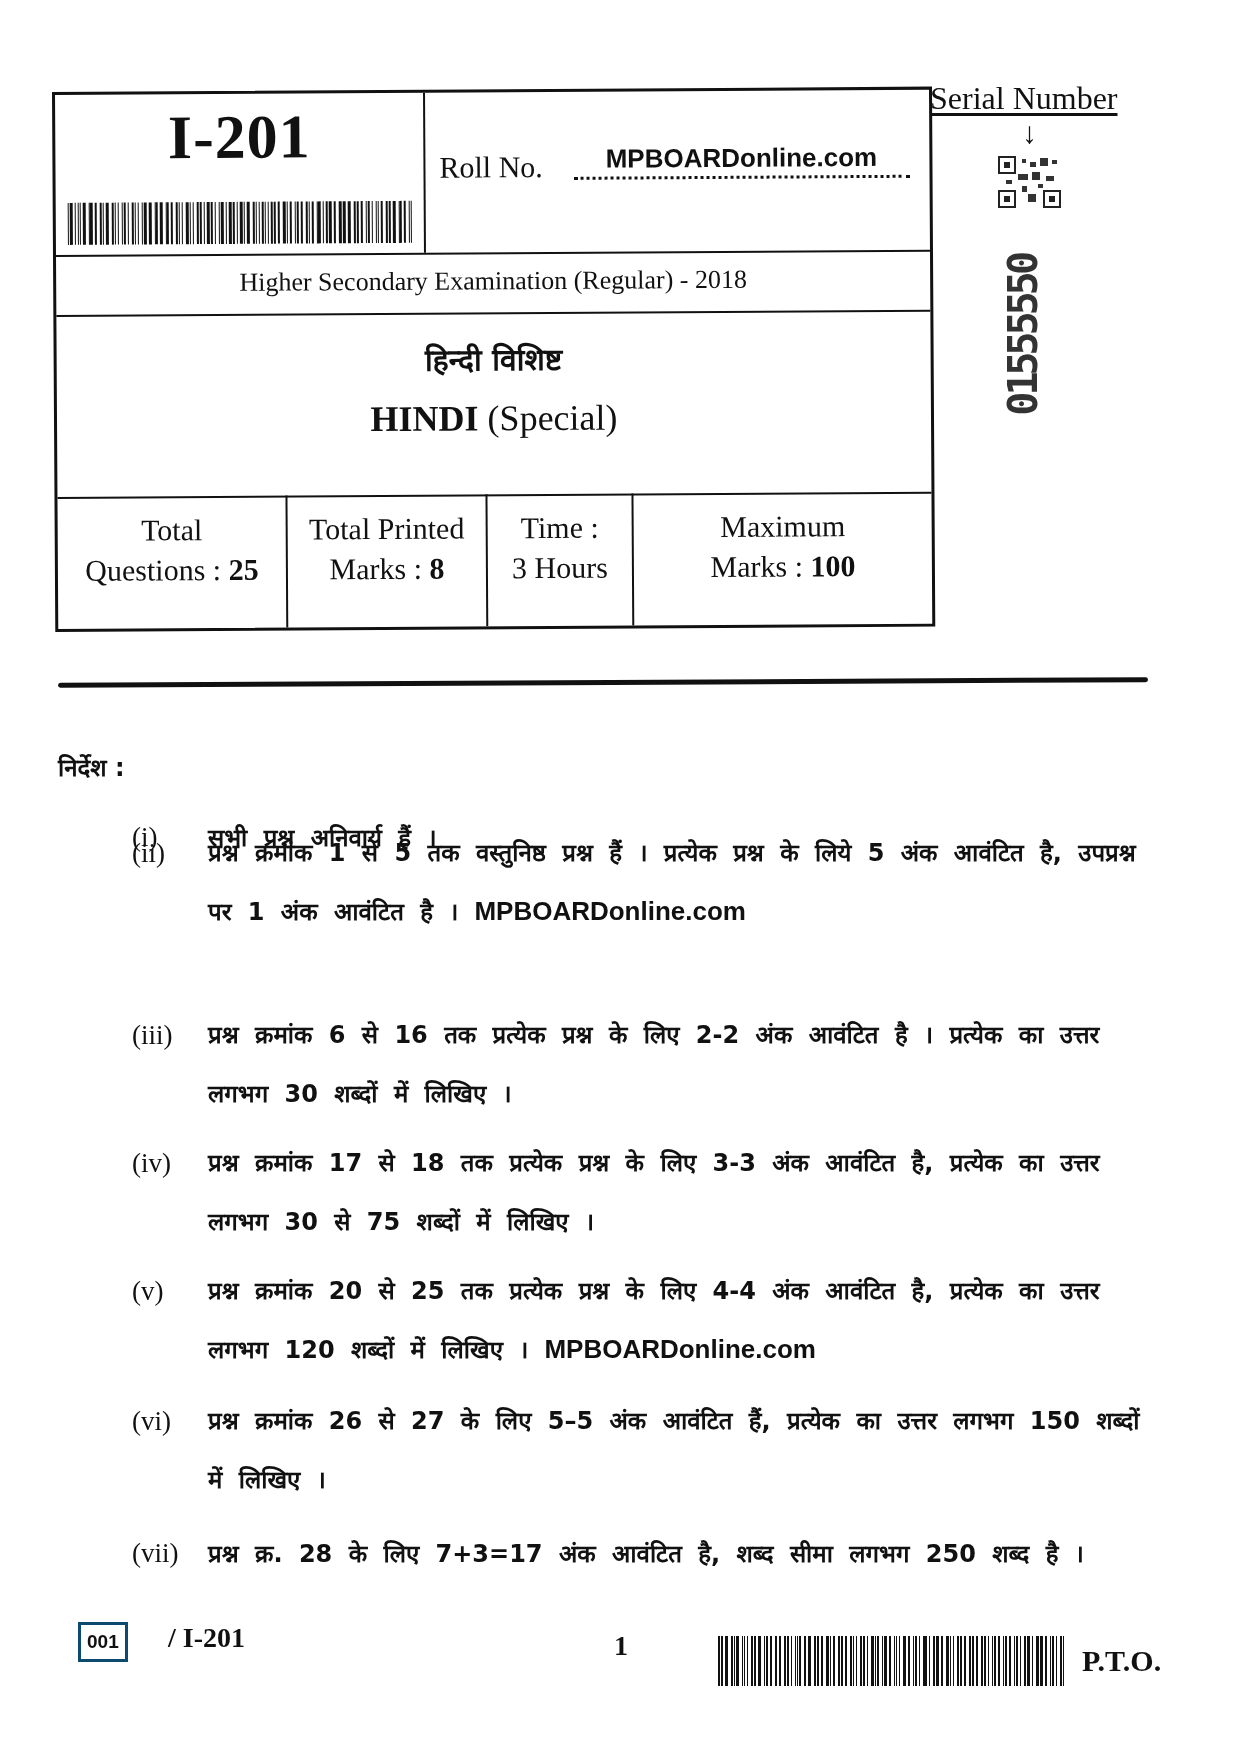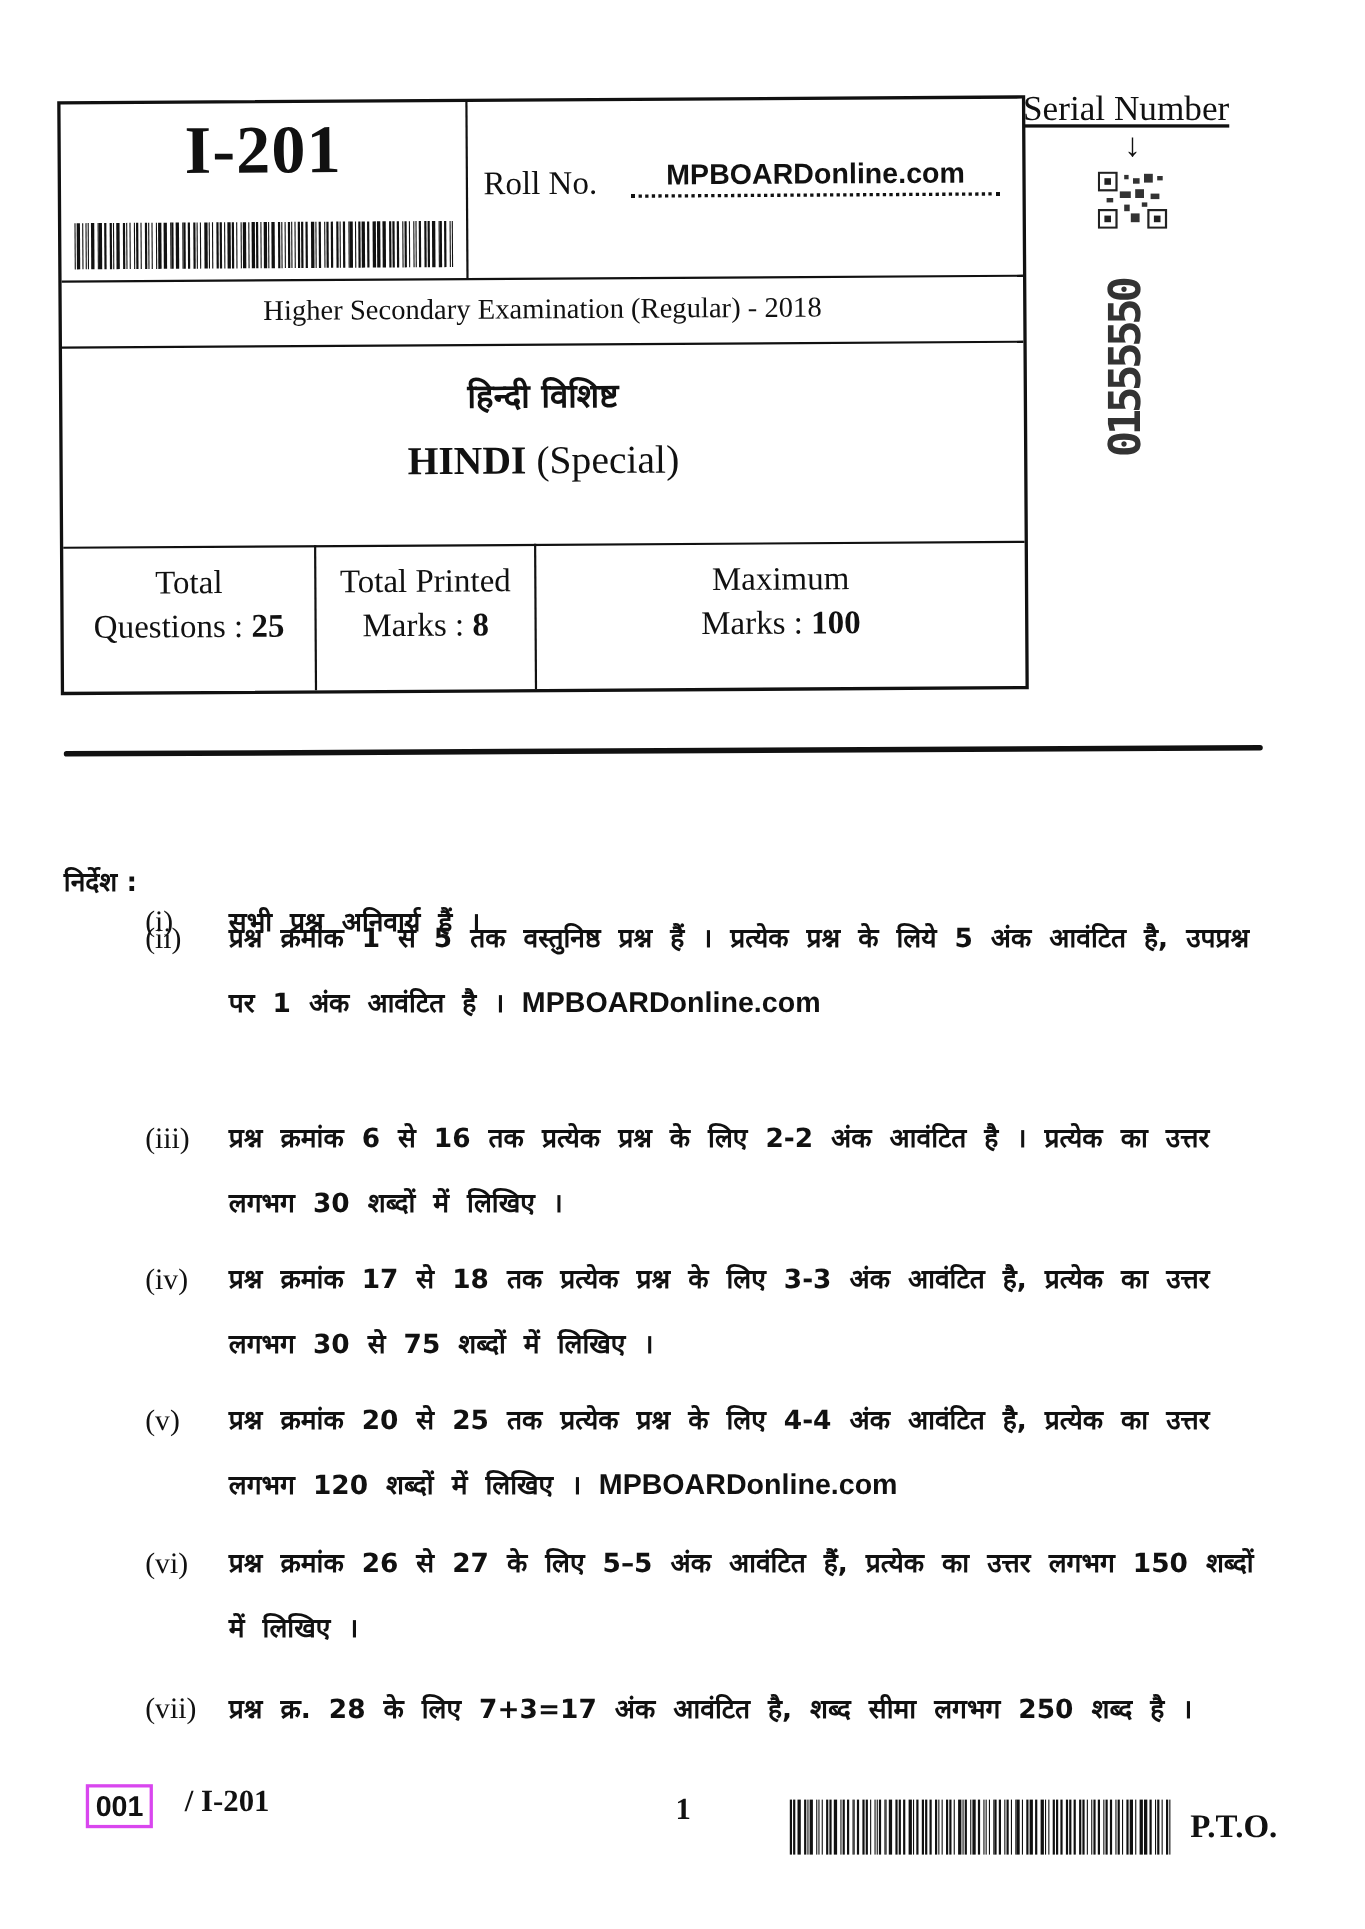--- a/index.html
+++ b/index.html
@@ -50,28 +50,28 @@
   .qr { left: 998px; top: 156px; width: 64px; height: 52px; }
   .serial-num {
     left: 1000px; top: 255px; font-family: "DejaVu Sans Mono", monospace; font-size: 40px; font-weight: bold;
     writing-mode: vertical-rl; transform: rotate(180deg); color: #333; letter-spacing: -4px;
   }
 
   
   .divider { left: 58px; top: 680px; width: 1090px; height: 5px; background: #111; transform: rotate(-0.3deg); border-radius: 3px; }
 
   
-  .instr-title { left: 58px; top: 750px; font-family: "DejaVu Sans", sans-serif; font-weight: bold; font-size: 24px; margin-top: 34px; }
+  .instr-title { left: 58px; top: 750px; font-family: "DejaVu Sans", sans-serif; font-weight: bold; font-size: 24px; }
   .instr { left: 132px; width: 1030px; font-family: "DejaVu Sans", sans-serif; font-size: 24px; font-weight: bold; line-height: 58px; }
   .instr .num { position: absolute; left: 0; top: 0; font-family: "Liberation Serif", serif; font-weight: normal; font-size: 27px; }
   .instr .txt { display: block; margin-left: 76px; word-spacing: 8px; }
   .instr .site { font-family: "Liberation Sans", sans-serif; font-weight: bold; font-size: 26px; margin-left: 16px; word-spacing: 0; }
 
   
-  .foot-box { left: 78px; top: 1622px; font-family: "Liberation Sans", sans-serif; font-weight: bold; font-size: 26px; border: 3px solid #d946ef; padding: 0 6px; line-height: 34px; }
+  .foot-box { left: 78px; top: 1622px; font-family: "Liberation Sans", sans-serif; font-weight: bold; font-size: 19px; border: 3px solid #0c4a6e; padding: 0 6px; line-height: 34px; }
   .foot-code { left: 168px; top: 1622px; font-size: 28px; font-weight: bold; }
   .foot-page { left: 614px; top: 1630px; font-size: 28px; font-weight: bold; }
   .foot-barcode { left: 718px; top: 1636px; width: 348px; height: 50px; display: flex; }
   .foot-barcode span { display: block; height: 100%; background: #111; }
   .foot-pto { left: 1082px; top: 1644px; font-size: 30px; font-weight: bold; }
 </style>
 </head>
 <body>
 
 <div class="abs header-box">
@@ -189,20 +189,24 @@
     <span class="subject-en"><b>HINDI</b> <span>(Special)</span></span>
   </div>
   <div class="row4">
     <div class="info-cell" style="width:230px">
       <div>Total</div>
       <div><span>Questions : </span><b>25</b></div>
     </div>
     <div class="info-cell" style="width:200px">
       <div>Total Printed</div>
       <div><span>Marks : </span><b>8</b></div>
+    </div>
+    <div class="info-cell" style="width:146px">
+      <div>Time :</div>
+      <div><span>3 Hours</span></div>
     </div>
     <div class="info-cell" style="flex:1">
       <div>Maximum</div>
       <div><span>Marks : </span><b>100</b></div>
     </div>
   </div>
 </div>
 
 <div class="abs serial-label">Serial Number</div>
 <div class="abs serial-arrow">↓</div>

